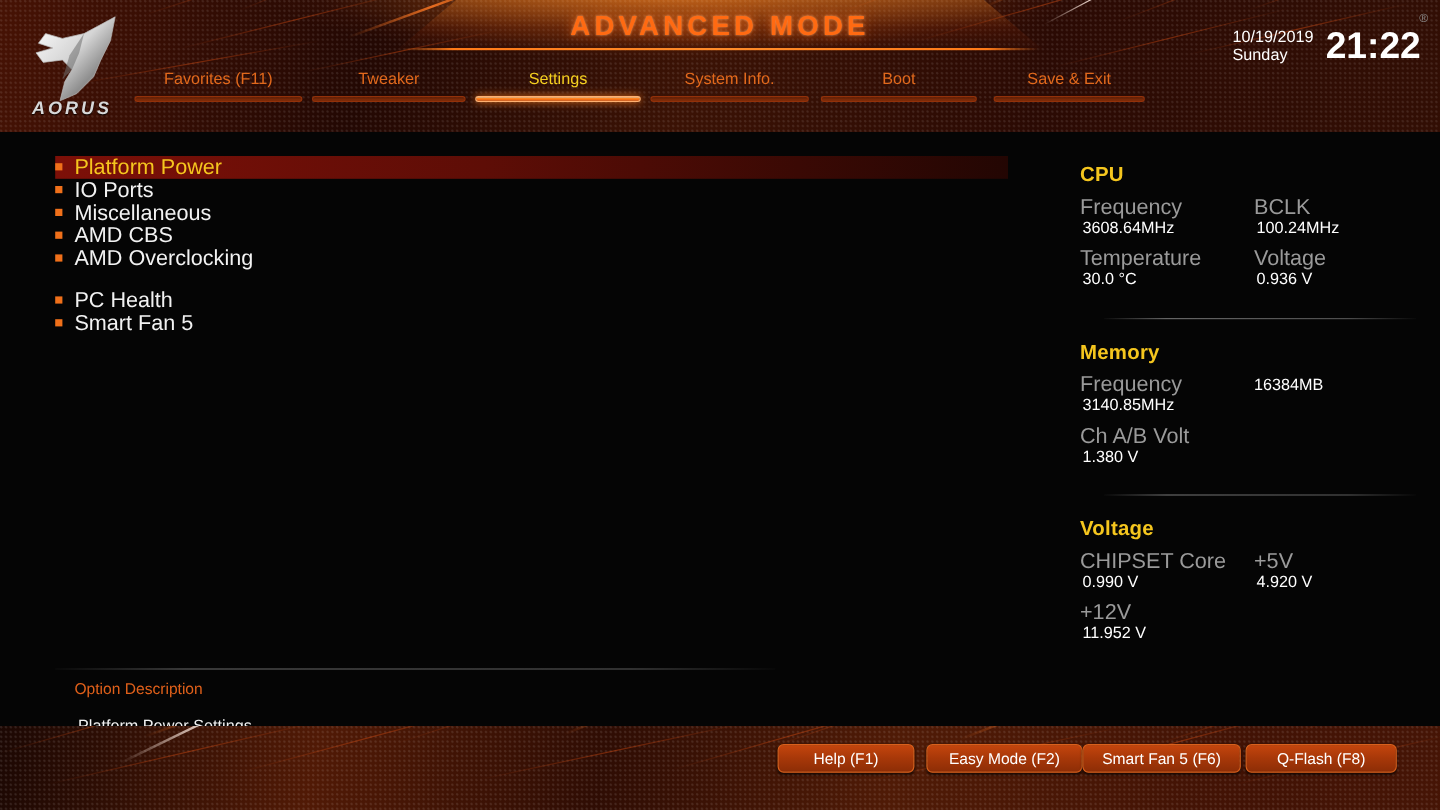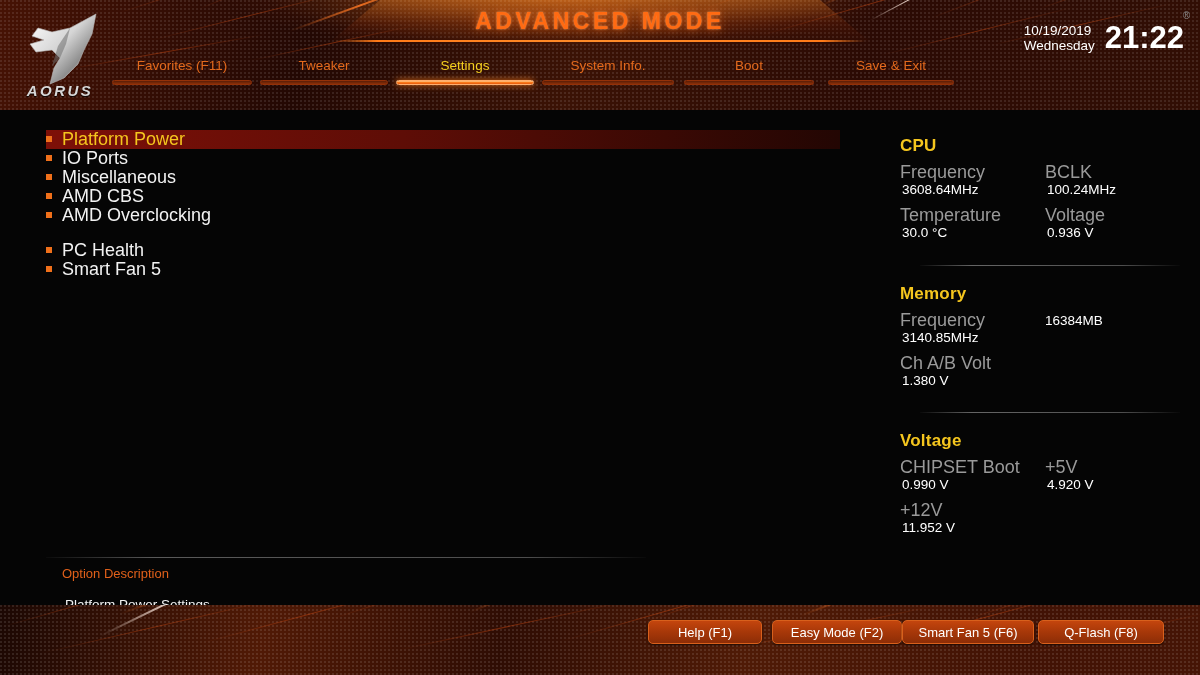--- a/index.html
+++ b/index.html
@@ -208,21 +208,21 @@
                  L52 52 L46 62 L42 78 L56 72 L70 58 L76 44 L84 28 Z" fill="url(#silver)" stroke="#b8b8b8" stroke-width="0.6"></path>
         <path d="M62 22 L50 40 L44 60 L52 52 L58 38 Z" fill="#6f6f6f" opacity="0.55"></path>
       </svg>
       <div class="logo-text">AORUS</div>
     </div>
 
     <div class="reg-mark">®</div>
     <div class="clock">
       <div class="clock-date">
         <div>10/19/2019</div>
-        <div>Wednesday</div>
+        <div>Sunday</div>
       </div>
       <div class="clock-time">21:22</div>
     </div>
 
     <div class="tabs" id="tabs">
         <div class="tab" style="left: 112px; width: 140px;">
           <div class="tab-label">Favorites (F11)</div>
           <div class="tab-underline"></div>
         </div>
         <div class="tab active" style="left: 396px; width: 138px;">
@@ -332,21 +332,21 @@
             <div class="k"></div>
             <div class="v nopad"></div>
           </div>
         </div>
       </div>
       <div class="sec-divider" style="top: 302px;"></div>
       <div class="info-sec" style="top: 321px;">
         <div class="sec-title">Voltage</div>
         <div class="row">
           <div class="cell">
-            <div class="k">CHIPSET Boot</div>
+            <div class="k">CHIPSET Core</div>
             <div class="v">0.990 V</div>
           </div>
           <div class="cell">
             <div class="k">+5V</div>
             <div class="v">4.920 V</div>
           </div>
         </div>
         <div class="row">
           <div class="cell">
             <div class="k">+12V</div>

